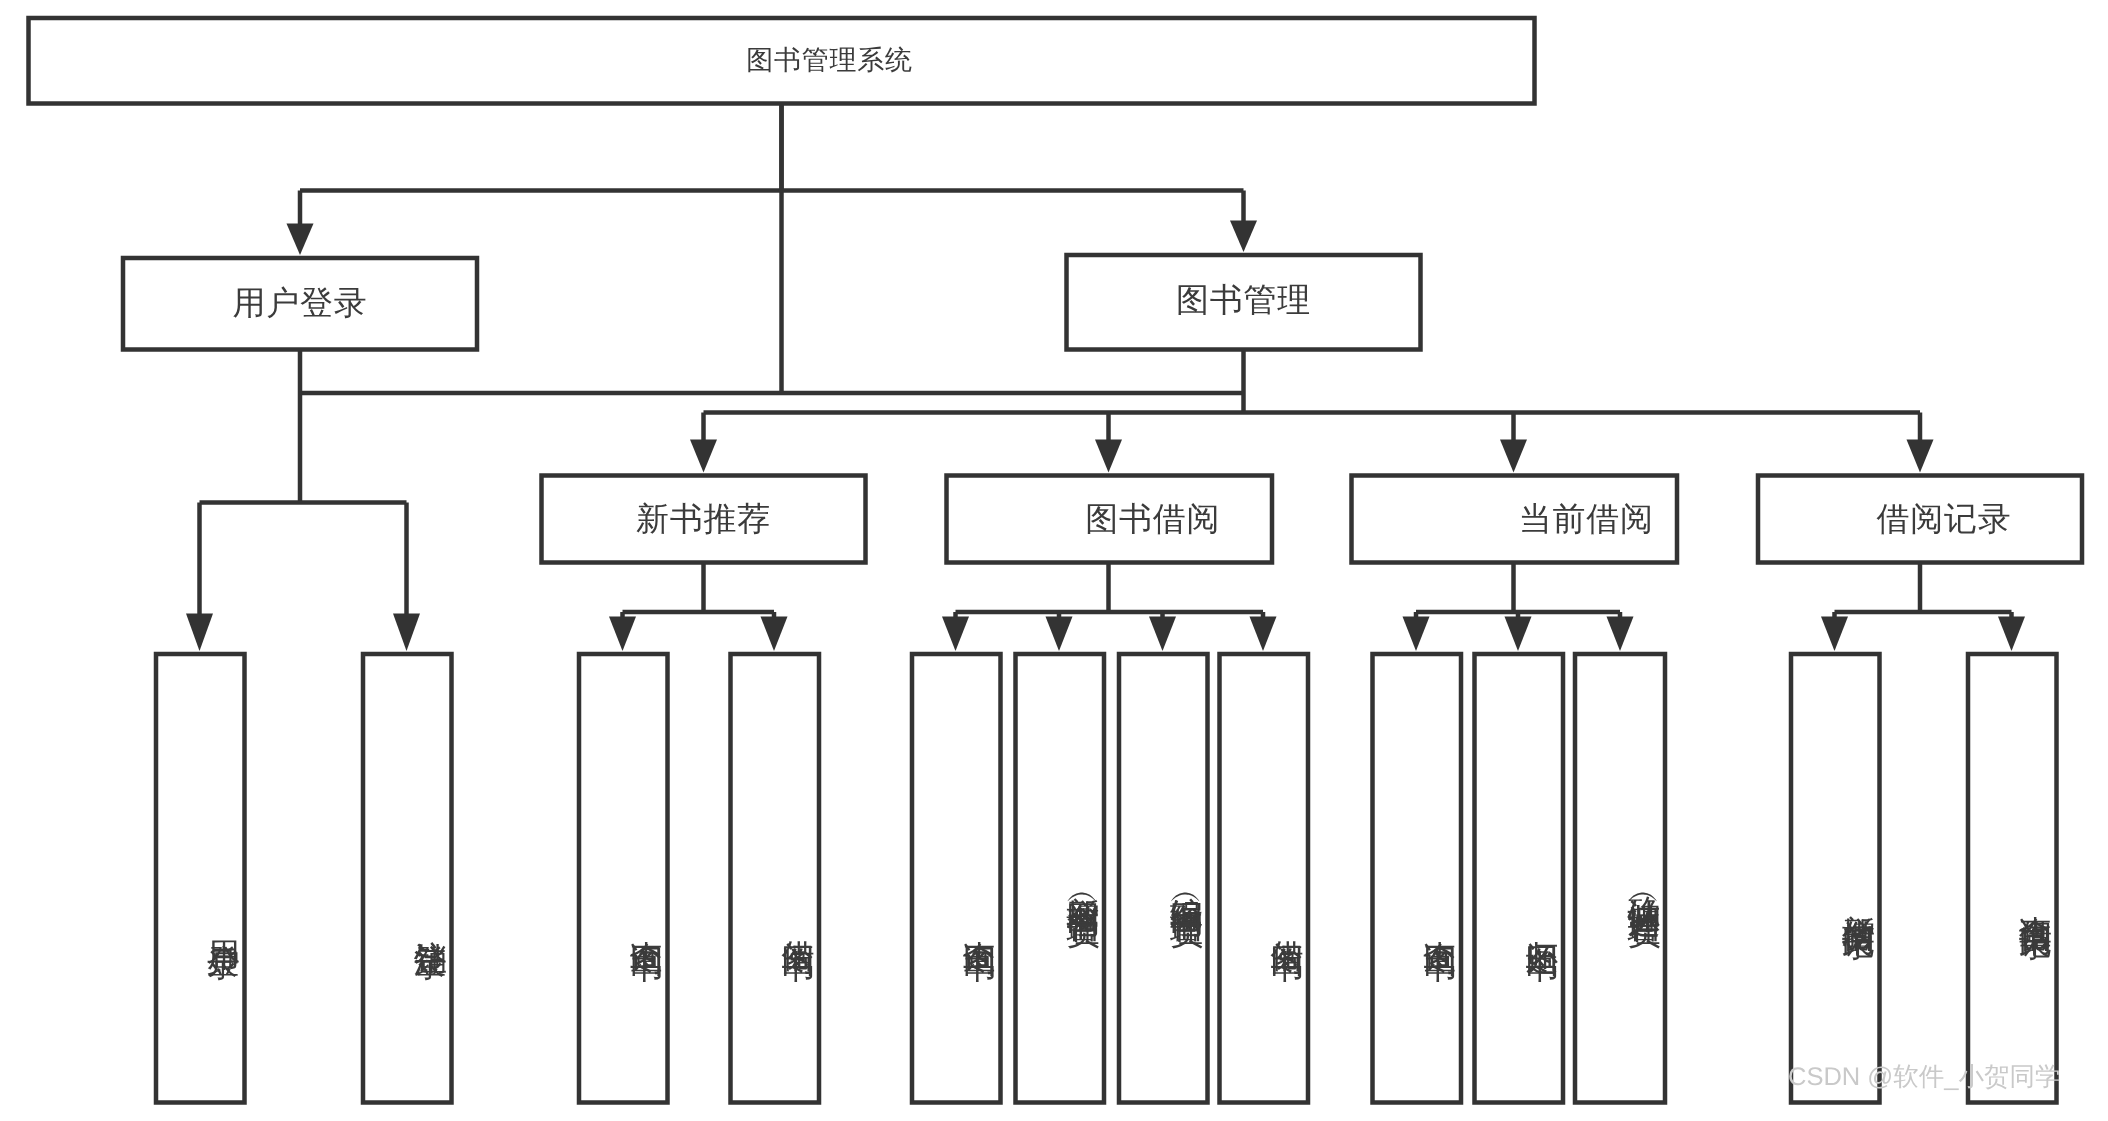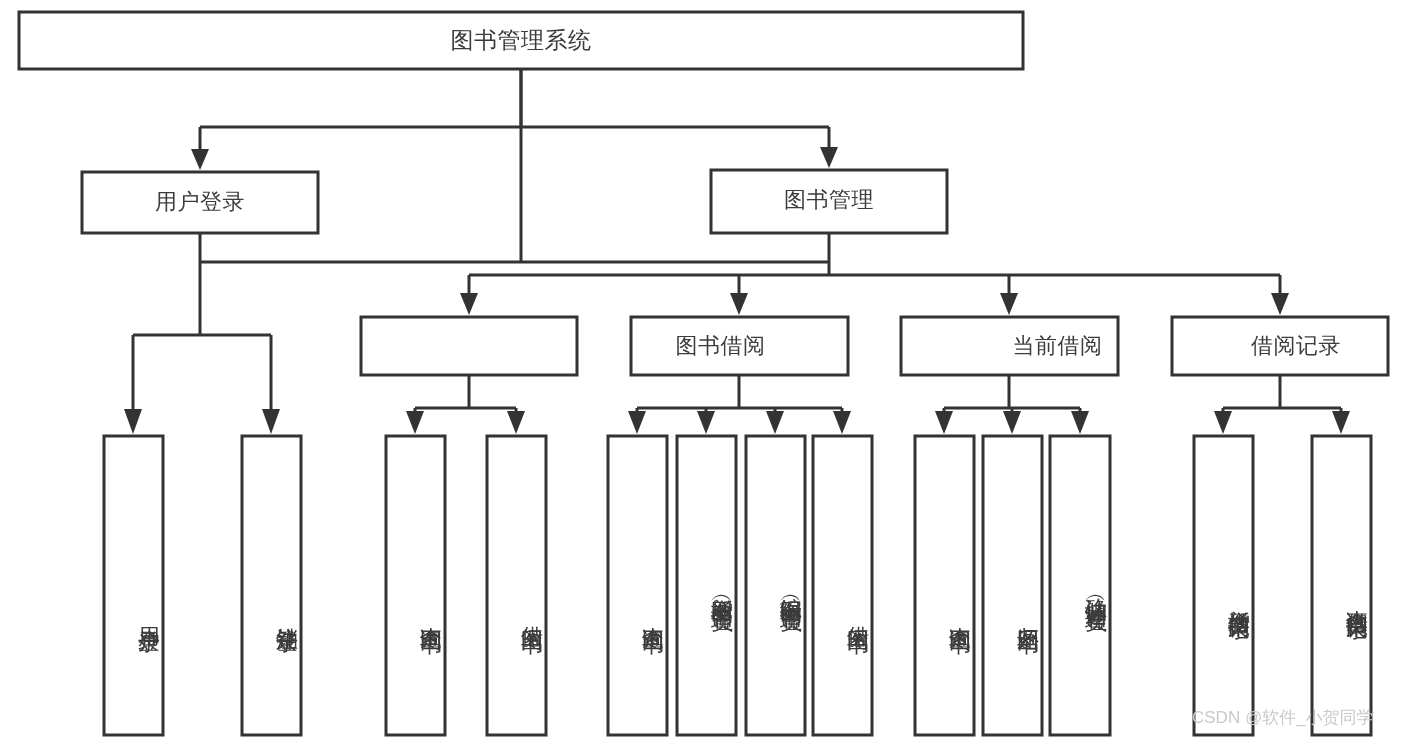--- a/index.html
+++ b/index.html
@@ -51,21 +51,22 @@
     font-family: "Liberation Sans", "DejaVu Sans", sans-serif;
     text-align: center;
     pointer-events: none;
   }
   .node-label.horizontal {
     font-size: 22px;
     letter-spacing: 0.5px;
     line-height: 1.1;
   }
   .node-label.horizontal.root-label {
-    font-size: 23px;
+    font-size: 18px;
+    margin-left: 32px;
   }
   .node-label.vertical {
     writing-mode: vertical-rl;
     text-orientation: upright;
     font-size: 22px;
     letter-spacing: 2px;
     line-height: 1.25;
     align-items: flex-start;
     justify-content: center;
     padding-top: 18px;
@@ -196,21 +197,22 @@
     <rect class="node-box" x="1050" y="436" width="60" height="299"></rect>
     <rect class="node-box" x="1194" y="436" width="59" height="299"></rect>
     <rect class="node-box" x="1312" y="436" width="59" height="299"></rect>
   </svg>
 
   <div class="node-label horizontal root-label" style="left:19px; top:12px; width:1004px; height:57px;">图书管理系统</div>
 
   <div class="node-label horizontal" style="left:82px; top:172px; width:236px; height:61px;">用户登录</div>
   <div class="node-label horizontal" style="left:711px; top:170px; width:236px; height:60px;">图书管理</div>
 
-  <div class="node-label horizontal" style="left:631px; top:317px; width:179px; height:58px;">图书借阅</div>
+  <div class="node-label horizontal" style="left:361px; top:317px; width:216px; height:58px;">新书推荐</div>
+  <div class="node-label horizontal" style="left:631px; top:317px; width:179px; height:58px;padding-left:48px;">图书借阅</div>
   <div class="node-label horizontal" style="left:901px; top:317px; width:217px; height:58px;margin-left:48px;">当前借阅</div>
   <div class="node-label horizontal" style="left:1172px; top:317px; width:216px; height:58px;padding-left:16px;">借阅记录</div>
 
   <div class="node-label vertical" style="left:104px; top:436px; width:59px; height:299px; padding-top:54px;">用户登录</div>
   <div class="node-label vertical" style="left:242px; top:436px; width:59px; height:299px; padding-top:54px;">注销登录</div>
   <div class="node-label vertical" style="left:386px; top:436px; width:59px; height:299px; padding-top:54px;">查询图书</div>
   <div class="node-label vertical" style="left:487px; top:436px; width:59px; height:299px; padding-top:54px;">借阅图书</div>
   <div class="node-label vertical" style="left:608px; top:436px; width:59px; height:299px; padding-top:54px;">查询图书</div>
   <div class="node-label vertical tall-text" style="left:677px; top:436px; width:59px; height:299px; padding-top:6px;">新增图书（管理员）</div>
   <div class="node-label vertical tall-text" style="left:746px; top:436px; width:59px; height:299px; padding-top:6px;">编辑图书（管理员）</div>

